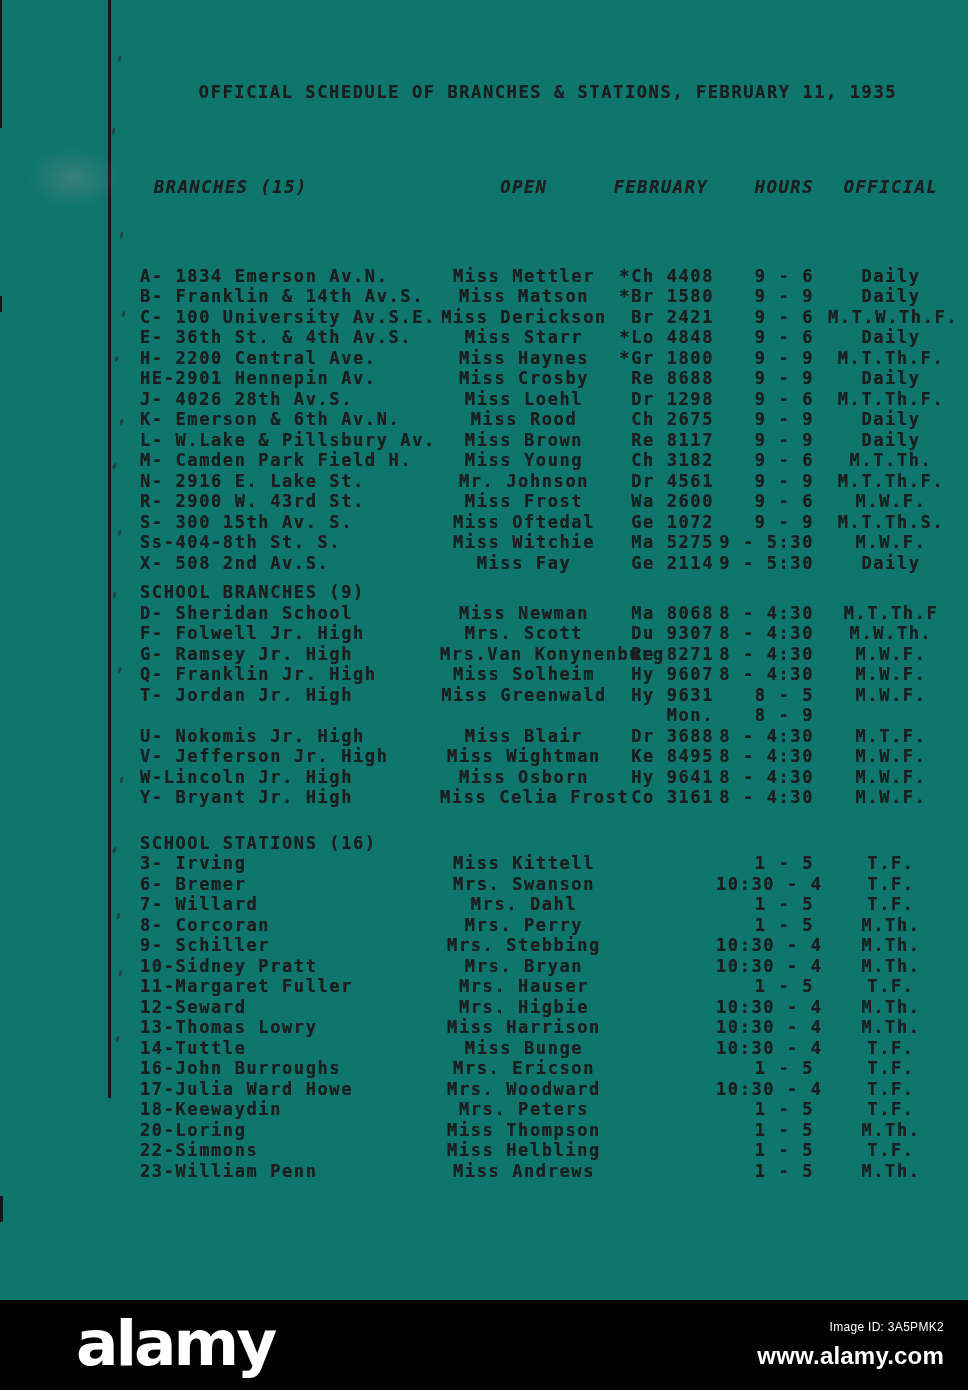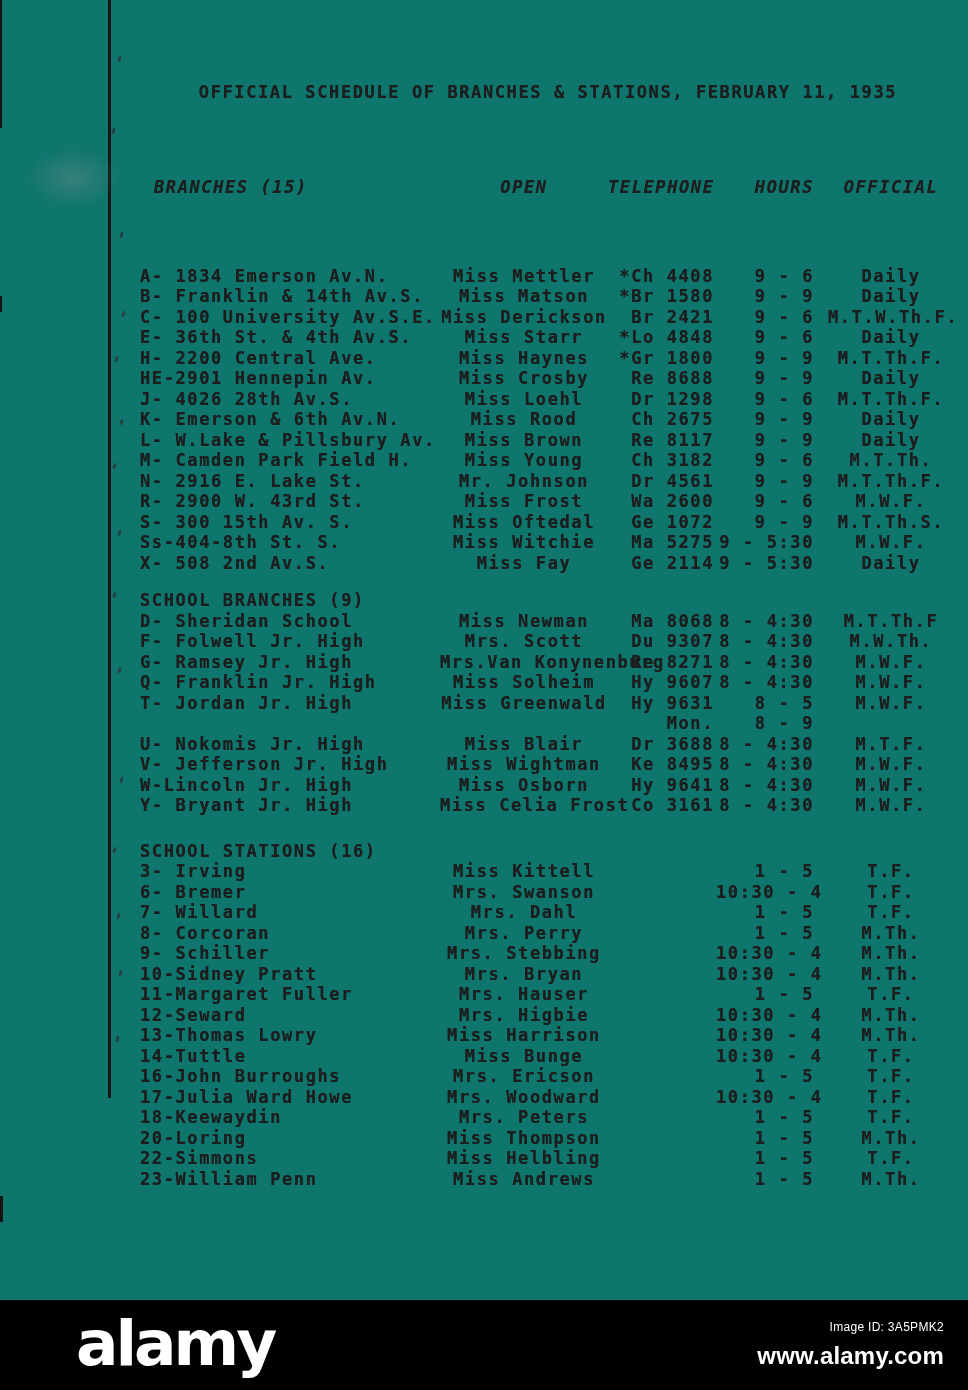--- a/index.html
+++ b/index.html
@@ -40,21 +40,21 @@
   .row { display:grid; grid-template-columns:300px 168px 108px 112px 140px; white-space:pre; }
   .c1 { text-align:left; }
   .c2 { text-align:center; }
   .c3 { text-align:right; padding-right:2px; }
   .c4 { text-align:right; padding-right:14px; }
   .c5 { text-align:center; padding-right:14px; }
   .header-row { margin-bottom:7px;font-style:italic; }
   .header-row .c1 { padding-left:14px; }
   .header-row .c3 { text-align:center; }
   .header-row .c4 { text-align:right; }
-  .section-1 { margin-top:17px; }
+  .section-1 { margin-top:9px; }
   .section-2 { margin-top:25px; }
   .footnotes { margin-top:24px; line-height:21.5px; }
   
   .watermark-bar {
     position:absolute; left:0; bottom:0; width:968px; height:90px;
     background:#010101;
   }
   .alamy-logo {
     position:absolute; left:76px; top:50%; transform:translateY(-52%);
     color:#ffffff; font-family:"DejaVu Sans", sans-serif;
@@ -94,21 +94,21 @@
   <span class="speck" style="left:119px; top:970px"></span>
   <span class="speck" style="left:116px; top:1036px"></span>
 
   <div class="content">
 
     <div class="doc-title">OFFICIAL SCHEDULE OF BRANCHES &amp; STATIONS, FEBRUARY 11, 1935</div>
 
     <div class="row header-row">
       <span class="c1">BRANCHES (15)</span>
       <span class="c2">OPEN</span>
-      <span class="c3">TELEPHONE</span>
+      <span class="c3">FEBRUARY</span>
       <span class="c4">HOURS</span>
       <span class="c5">OFFICIAL</span>
     </div>
 
     <div id="sections"><div class="section section-0"><div class="row"><span class="c1">A- 1834 Emerson Av.N.</span><span class="c2">Miss Mettler</span><span class="c3">*Ch 4408</span><span class="c4">9 - 6</span><span class="c5">Daily</span></div><div class="row"><span class="c1">B- Franklin &amp; 14th Av.S.</span><span class="c2">Miss Matson</span><span class="c3">*Br 1580</span><span class="c4">9 - 9</span><span class="c5">Daily</span></div><div class="row"><span class="c1">C- 100 University Av.S.E.</span><span class="c2">Miss Derickson</span><span class="c3">Br 2421</span><span class="c4">9 - 6</span><span class="c5">M.T.W.Th.F.</span></div><div class="row"><span class="c1">E- 36th St. &amp; 4th Av.S.</span><span class="c2">Miss Starr</span><span class="c3">*Lo 4848</span><span class="c4">9 - 6</span><span class="c5">Daily</span></div><div class="row"><span class="c1">H- 2200 Central Ave.</span><span class="c2">Miss Haynes</span><span class="c3">*Gr 1800</span><span class="c4">9 - 9</span><span class="c5">M.T.Th.F.</span></div><div class="row"><span class="c1">HE-2901 Hennepin Av.</span><span class="c2">Miss Crosby</span><span class="c3">Re 8688</span><span class="c4">9 - 9</span><span class="c5">Daily</span></div><div class="row"><span class="c1">J- 4026 28th Av.S.</span><span class="c2">Miss Loehl</span><span class="c3">Dr 1298</span><span class="c4">9 - 6</span><span class="c5">M.T.Th.F.</span></div><div class="row"><span class="c1">K- Emerson &amp; 6th Av.N.</span><span class="c2">Miss Rood</span><span class="c3">Ch 2675</span><span class="c4">9 - 9</span><span class="c5">Daily</span></div><div class="row"><span class="c1">L- W.Lake &amp; Pillsbury Av.</span><span class="c2">Miss Brown</span><span class="c3">Re 8117</span><span class="c4">9 - 9</span><span class="c5">Daily</span></div><div class="row"><span class="c1">M- Camden Park Field H.</span><span class="c2">Miss Young</span><span class="c3">Ch 3182</span><span class="c4">9 - 6</span><span class="c5">M.T.Th.</span></div><div class="row"><span class="c1">N- 2916 E. Lake St.</span><span class="c2">Mr. Johnson</span><span class="c3">Dr 4561</span><span class="c4">9 - 9</span><span class="c5">M.T.Th.F.</span></div><div class="row"><span class="c1">R- 2900 W. 43rd St.</span><span class="c2">Miss Frost</span><span class="c3">Wa 2600</span><span class="c4">9 - 6</span><span class="c5">M.W.F.</span></div><div class="row"><span class="c1">S- 300 15th Av. S.</span><span class="c2">Miss Oftedal</span><span class="c3">Ge 1072</span><span class="c4">9 - 9</span><span class="c5">M.T.Th.S.</span></div><div class="row"><span class="c1">Ss-404-8th St. S.</span><span class="c2">Miss Witchie</span><span class="c3">Ma 5275</span><span class="c4">9 - 5:30</span><span class="c5">M.W.F.</span></div><div class="row"><span class="c1">X- 508 2nd Av.S.</span><span class="c2">Miss Fay</span><span class="c3">Ge 2114</span><span class="c4">9 - 5:30</span><span class="c5">Daily</span></div></div><div class="section section-1"><div class="section-heading">SCHOOL BRANCHES (9)</div><div class="row"><span class="c1">D- Sheridan School</span><span class="c2">Miss Newman</span><span class="c3">Ma 8068</span><span class="c4">8 - 4:30</span><span class="c5">M.T.Th.F</span></div><div class="row"><span class="c1">F- Folwell Jr. High</span><span class="c2">Mrs. Scott</span><span class="c3">Du 9307</span><span class="c4">8 - 4:30</span><span class="c5">M.W.Th.</span></div><div class="row"><span class="c1">G- Ramsey Jr. High</span><span class="c2">Mrs.Van Konynenburg</span><span class="c3">Re 8271</span><span class="c4">8 - 4:30</span><span class="c5">M.W.F.</span></div><div class="row"><span class="c1">Q- Franklin Jr. High</span><span class="c2">Miss Solheim</span><span class="c3">Hy 9607</span><span class="c4">8 - 4:30</span><span class="c5">M.W.F.</span></div><div class="row"><span class="c1">T- Jordan Jr. High</span><span class="c2">Miss Greenwald</span><span class="c3">Hy 9631</span><span class="c4">8 - 5</span><span class="c5">M.W.F.</span></div><div class="row"><span class="c1"></span><span class="c2"></span><span class="c3">Mon.</span><span class="c4">8 - 9</span><span class="c5"></span></div><div class="row"><span class="c1">U- Nokomis Jr. High</span><span class="c2">Miss Blair</span><span class="c3">Dr 3688</span><span class="c4">8 - 4:30</span><span class="c5">M.T.F.</span></div><div class="row"><span class="c1">V- Jefferson Jr. High</span><span class="c2">Miss Wightman</span><span class="c3">Ke 8495</span><span class="c4">8 - 4:30</span><span class="c5">M.W.F.</span></div><div class="row"><span class="c1">W-Lincoln Jr. High</span><span class="c2">Miss Osborn</span><span class="c3">Hy 9641</span><span class="c4">8 - 4:30</span><span class="c5">M.W.F.</span></div><div class="row"><span class="c1">Y- Bryant Jr. High</span><span class="c2">Miss Celia Frost</span><span class="c3">Co 3161</span><span class="c4">8 - 4:30</span><span class="c5">M.W.F.</span></div></div><div class="section section-2"><div class="section-heading">SCHOOL STATIONS (16)</div><div class="row"><span class="c1">3- Irving</span><span class="c2">Miss Kittell</span><span class="c3"></span><span class="c4">1 - 5</span><span class="c5">T.F.</span></div><div class="row"><span class="c1">6- Bremer</span><span class="c2">Mrs. Swanson</span><span class="c3"></span><span class="c4">10:30 - 4</span><span class="c5">T.F.</span></div><div class="row"><span class="c1">7- Willard</span><span class="c2">Mrs. Dahl</span><span class="c3"></span><span class="c4">1 - 5</span><span class="c5">T.F.</span></div><div class="row"><span class="c1">8- Corcoran</span><span class="c2">Mrs. Perry</span><span class="c3"></span><span class="c4">1 - 5</span><span class="c5">M.Th.</span></div><div class="row"><span class="c1">9- Schiller</span><span class="c2">Mrs. Stebbing</span><span class="c3"></span><span class="c4">10:30 - 4</span><span class="c5">M.Th.</span></div><div class="row"><span class="c1">10-Sidney Pratt</span><span class="c2">Mrs. Bryan</span><span class="c3"></span><span class="c4">10:30 - 4</span><span class="c5">M.Th.</span></div><div class="row"><span class="c1">11-Margaret Fuller</span><span class="c2">Mrs. Hauser</span><span class="c3"></span><span class="c4">1 - 5</span><span class="c5">T.F.</span></div><div class="row"><span class="c1">12-Seward</span><span class="c2">Mrs. Higbie</span><span class="c3"></span><span class="c4">10:30 - 4</span><span class="c5">M.Th.</span></div><div class="row"><span class="c1">13-Thomas Lowry</span><span class="c2">Miss Harrison</span><span class="c3"></span><span class="c4">10:30 - 4</span><span class="c5">M.Th.</span></div><div class="row"><span class="c1">14-Tuttle</span><span class="c2">Miss Bunge</span><span class="c3"></span><span class="c4">10:30 - 4</span><span class="c5">T.F.</span></div><div class="row"><span class="c1">16-John Burroughs</span><span class="c2">Mrs. Ericson</span><span class="c3"></span><span class="c4">1 - 5</span><span class="c5">T.F.</span></div><div class="row"><span class="c1">17-Julia Ward Howe</span><span class="c2">Mrs. Woodward</span><span class="c3"></span><span class="c4">10:30 - 4</span><span class="c5">T.F.</span></div><div class="row"><span class="c1">18-Keewaydin</span><span class="c2">Mrs. Peters</span><span class="c3"></span><span class="c4">1 - 5</span><span class="c5">T.F.</span></div><div class="row"><span class="c1">20-Loring</span><span class="c2">Miss Thompson</span><span class="c3"></span><span class="c4">1 - 5</span><span class="c5">M.Th.</span></div><div class="row"><span class="c1">22-Simmons</span><span class="c2">Miss Helbling</span><span class="c3"></span><span class="c4">1 - 5</span><span class="c5">T.F.</span></div><div class="row"><span class="c1">23-William Penn</span><span class="c2">Miss Andrews</span><span class="c3"></span><span class="c4">1 - 5</span><span class="c5">M.Th.</span></div></div></div>
 
     <div class="footnotes">
       <div class="footnote">SATURDAYS: Branches OPEN 9:00 A.M. - 1:00 P.M.</div>
       <div class="footnote">School Branches &amp; Stations are CLOSED on Saturdays &amp; School holidays</div>
       

